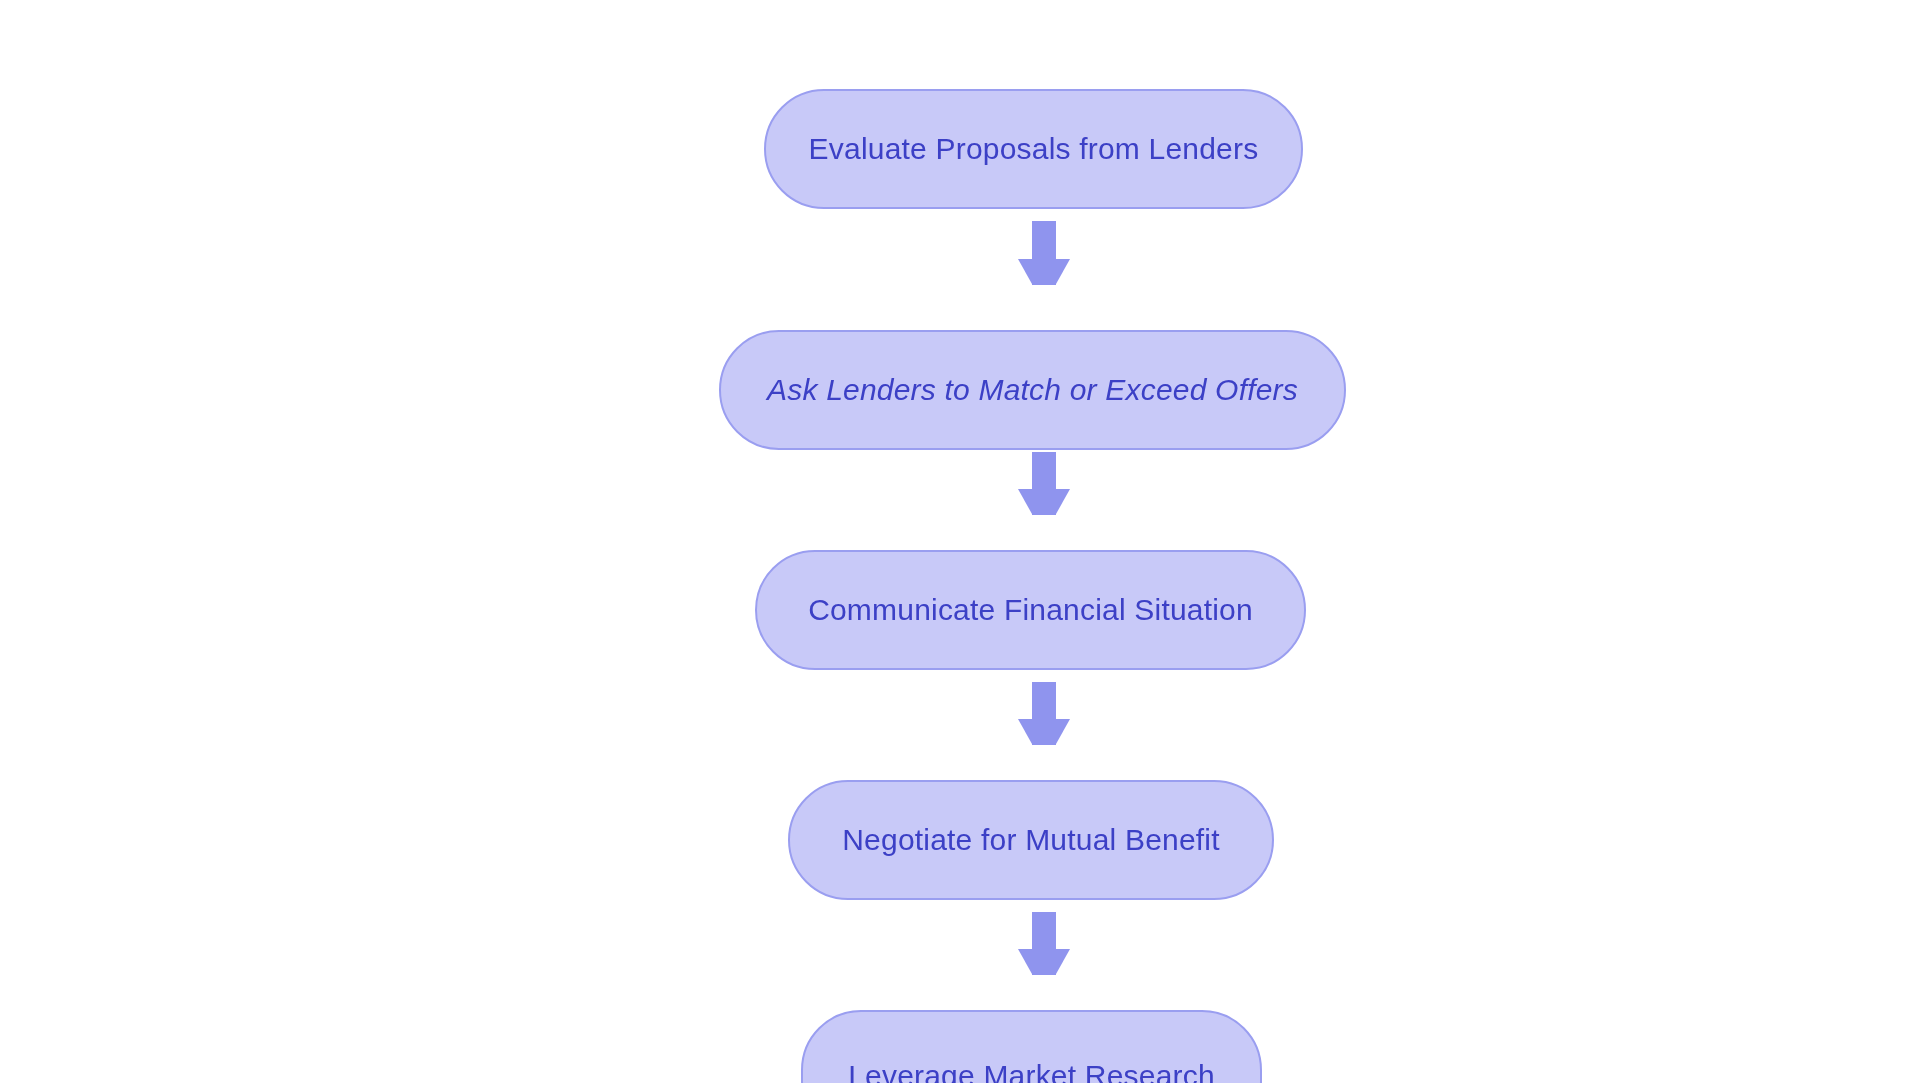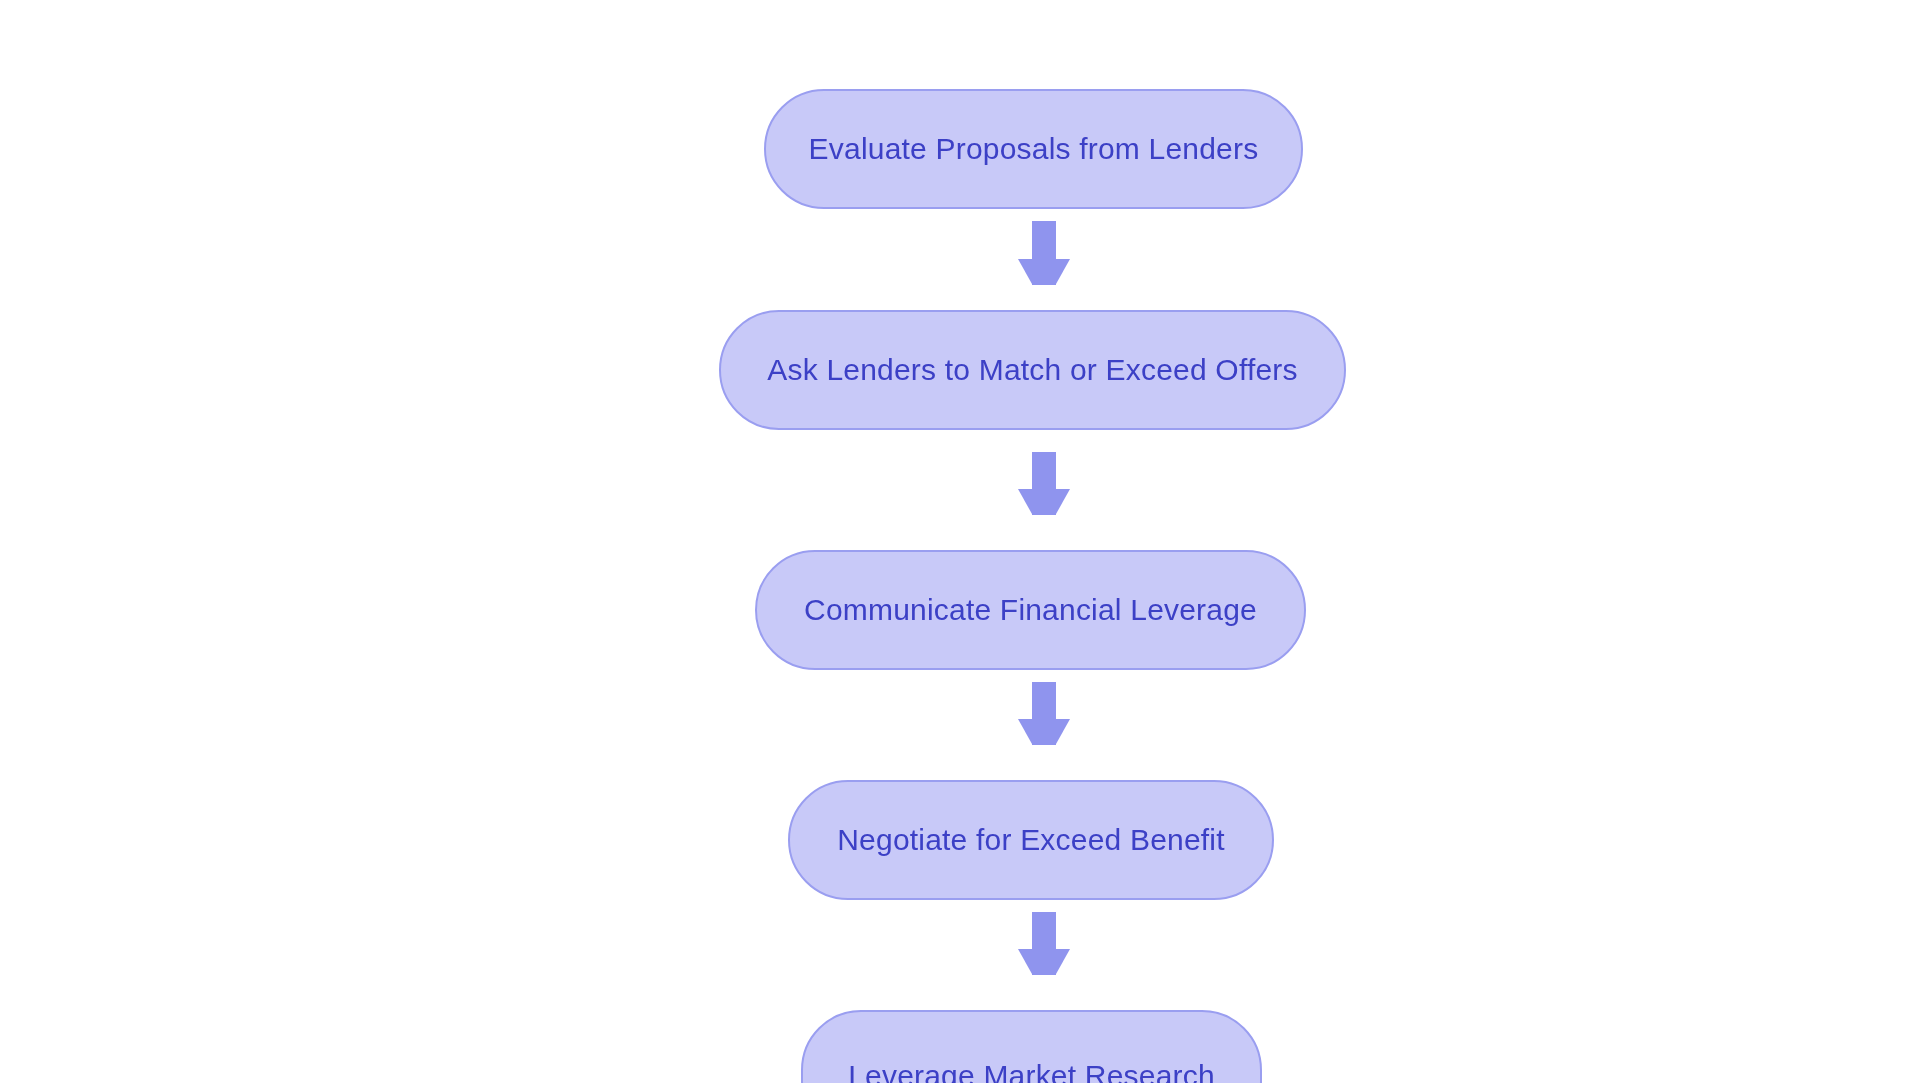--- a/index.html
+++ b/index.html
@@ -65,40 +65,40 @@
 
   <div class="flow-node" style="left:692px; top:17px; width:539px; height:120px;">
     <span>Evaluate Proposals from Lenders</span>
   </div>
 
   <div class="flow-arrow" style="left:945px; top:137px; height:111px;">
     <div class="arrow-line"></div>
     <div class="arrow-head"></div>
   </div>
 
-  <div class="flow-node" style="left:647px; top:238px; width:627px; height:120px;">
+  <div class="flow-node" style="left:647px; top:258px; width:627px; height:120px;font-style:italic;">
     <span>Ask Lenders to Match or Exceed Offers</span>
   </div>
 
   <div class="flow-arrow" style="left:945px; top:368px; height:110px;">
     <div class="arrow-line"></div>
     <div class="arrow-head"></div>
   </div>
 
   <div class="flow-node" style="left:683px; top:478px; width:551px; height:120px;">
-    <span>Communicate Financial Leverage</span>
+    <span>Communicate Financial Situation</span>
   </div>
 
   <div class="flow-arrow" style="left:945px; top:598px; height:110px;">
     <div class="arrow-line"></div>
     <div class="arrow-head"></div>
   </div>
 
   <div class="flow-node" style="left:716px; top:708px; width:486px; height:120px;">
-    <span>Negotiate for Exceed Benefit</span>
+    <span>Negotiate for Mutual Benefit</span>
   </div>
 
   <div class="flow-arrow" style="left:945px; top:828px; height:110px;">
     <div class="arrow-line"></div>
     <div class="arrow-head"></div>
   </div>
 
   <div class="flow-node" style="left:729px; top:938px; width:461px; height:132px;">
     <span>Leverage Market Research</span>
   </div>

